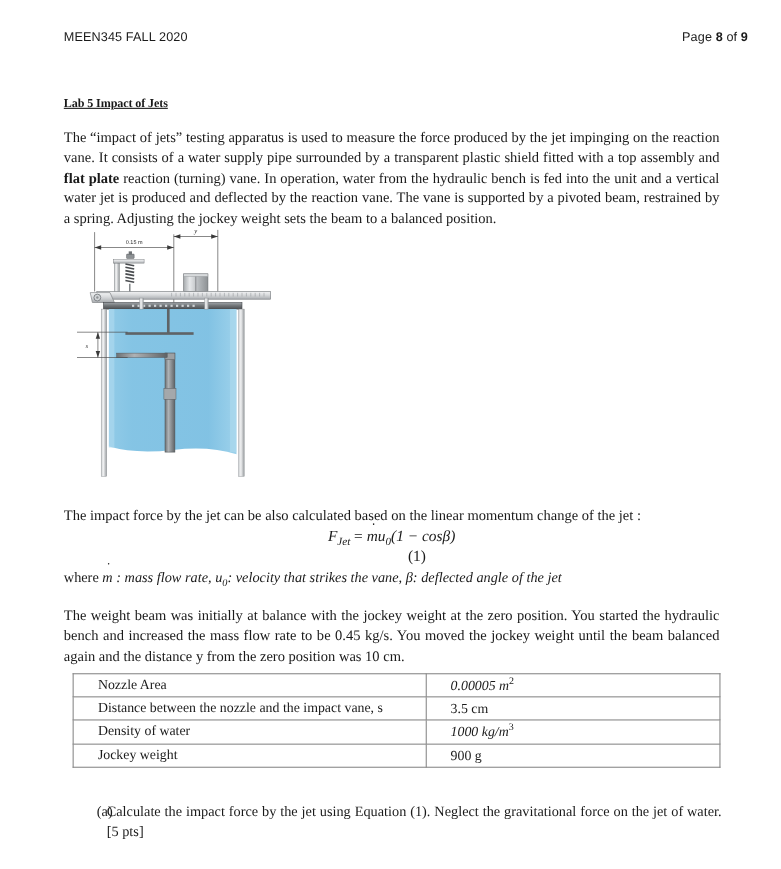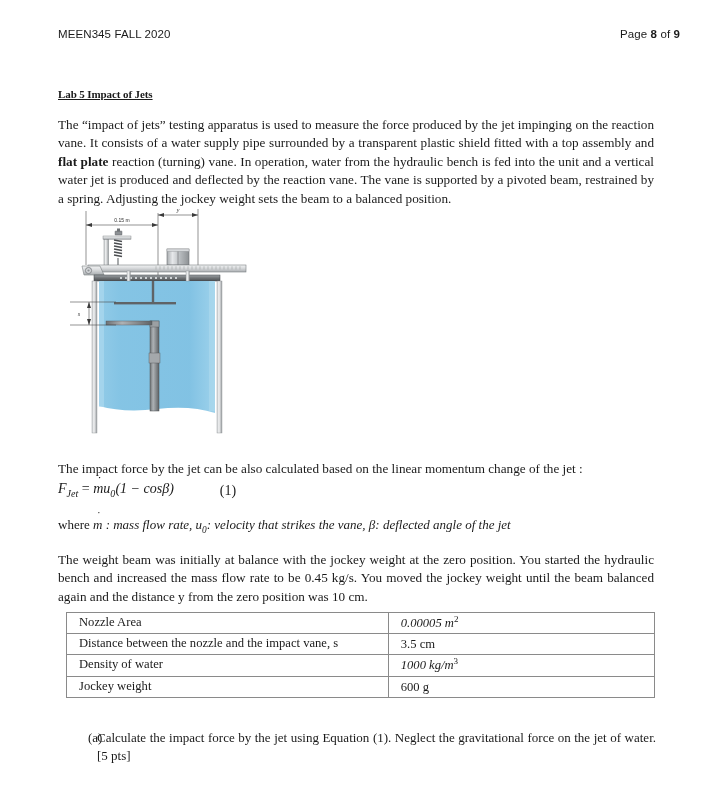--- a/index.html
+++ b/index.html
@@ -60,21 +60,22 @@
   #para-experiment { top: 551px; }
 
   
   .equation-row {
     position: absolute;
     top: 481px;
     left: 58px;
     width: 596px;
     font-size: 14px;
     display: flex;
-    align-items: flex-end;
+    align-items: center;
+    flex-direction: column;
   }
   .eq-main {
     font-family: "Liberation Serif", serif;
     font-style: italic;
     white-space: nowrap;
   }
   .eq-main .rm { font-style: normal; }
   .eq-num {
     margin-left: 46px;
     font-style: normal;
@@ -114,21 +115,21 @@
   #data-table {
     position: absolute;
     left: 66px;
     top: 612px;
     width: 589px;
     border-collapse: collapse;
     font-size: 12.6px;
   }
   #data-table td {
     border: 1px solid #8a8a8a;
-    padding: 1px 5px 2px 12px;
+    padding: 1px 5px 2px 22px;
     height: 15px;
     vertical-align: middle;
   }
   #data-table td.col-label { width: 321px; }
   #data-table td.col-value { width: 262px; }
   .val-math { font-style: italic; }
 
   
   #question-a {
     position: absolute;
@@ -360,21 +361,21 @@
     <tr>
       <td class="col-label">Distance between the nozzle and the impact vane, s</td>
       <td class="col-value"><span>3.5 cm</span><span></span><sup></sup></td>
     </tr>
     <tr>
       <td class="col-label">Density of water</td>
       <td class="col-value"><span class="val-math">1000 </span><span class="val-math">kg/m</span><sup>3</sup></td>
     </tr>
     <tr>
       <td class="col-label">Jockey weight</td>
-      <td class="col-value"><span>600 g</span><span></span><sup></sup></td>
+      <td class="col-value"><span>900 g</span><span></span><sup></sup></td>
     </tr>
   </tbody>
 </table>
 
 <div id="question-a">
   <span class="q-marker">(a)</span>
   <span class="q-text">Calculate the impact force by the jet using Equation (1). Neglect the gravitational force on the jet of water. [5 pts]</span>
 </div>
 
 </body></html>

